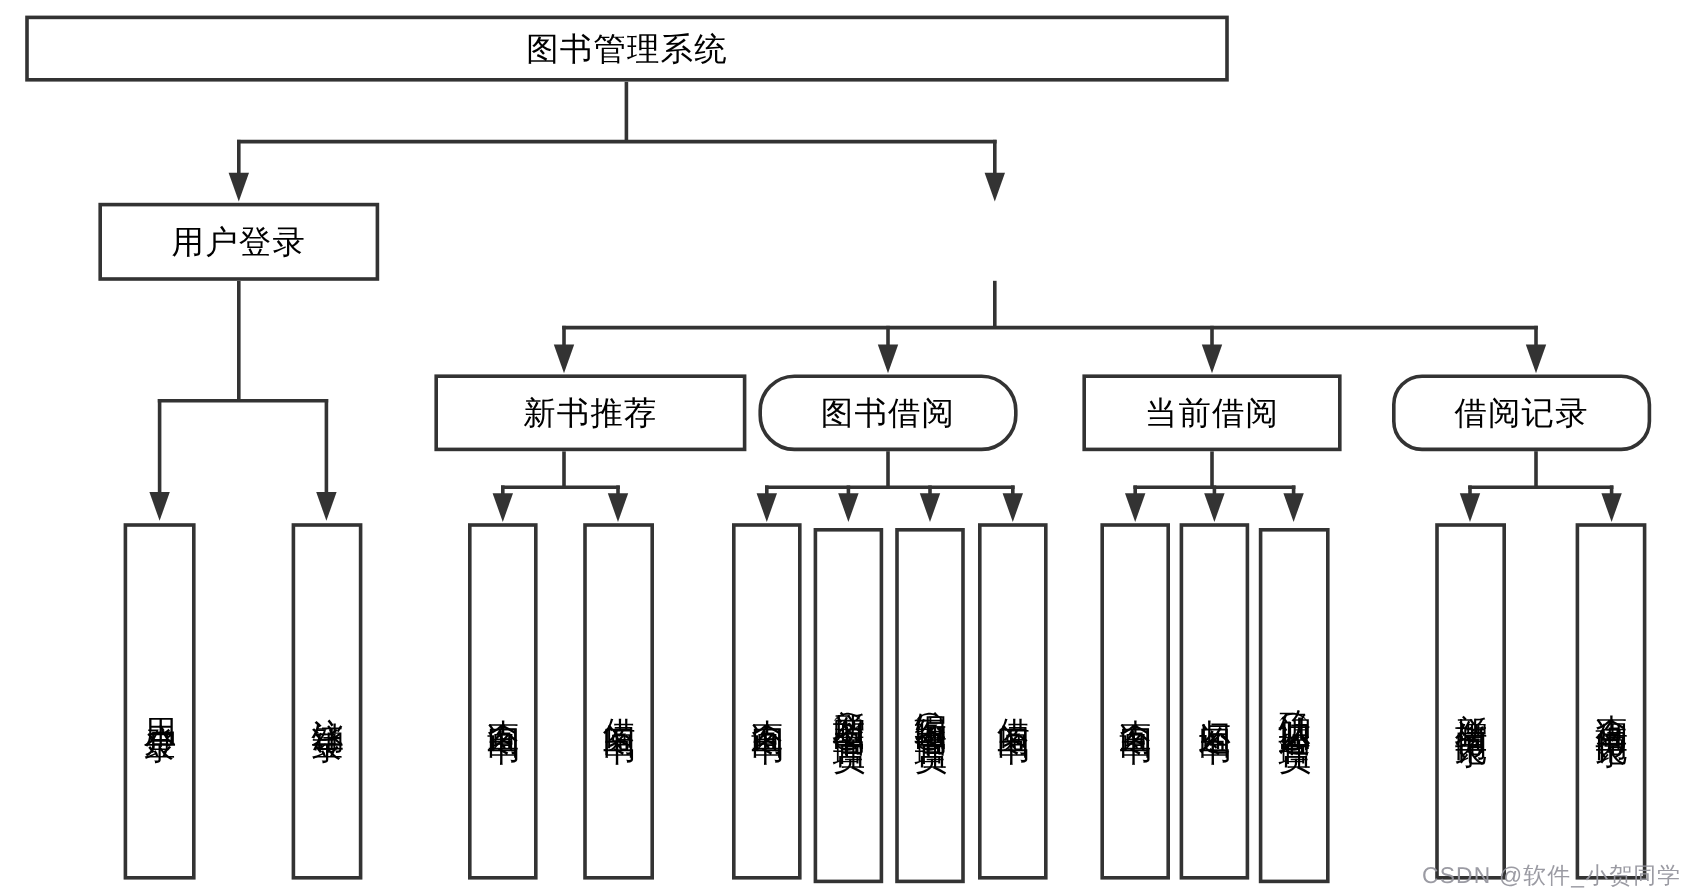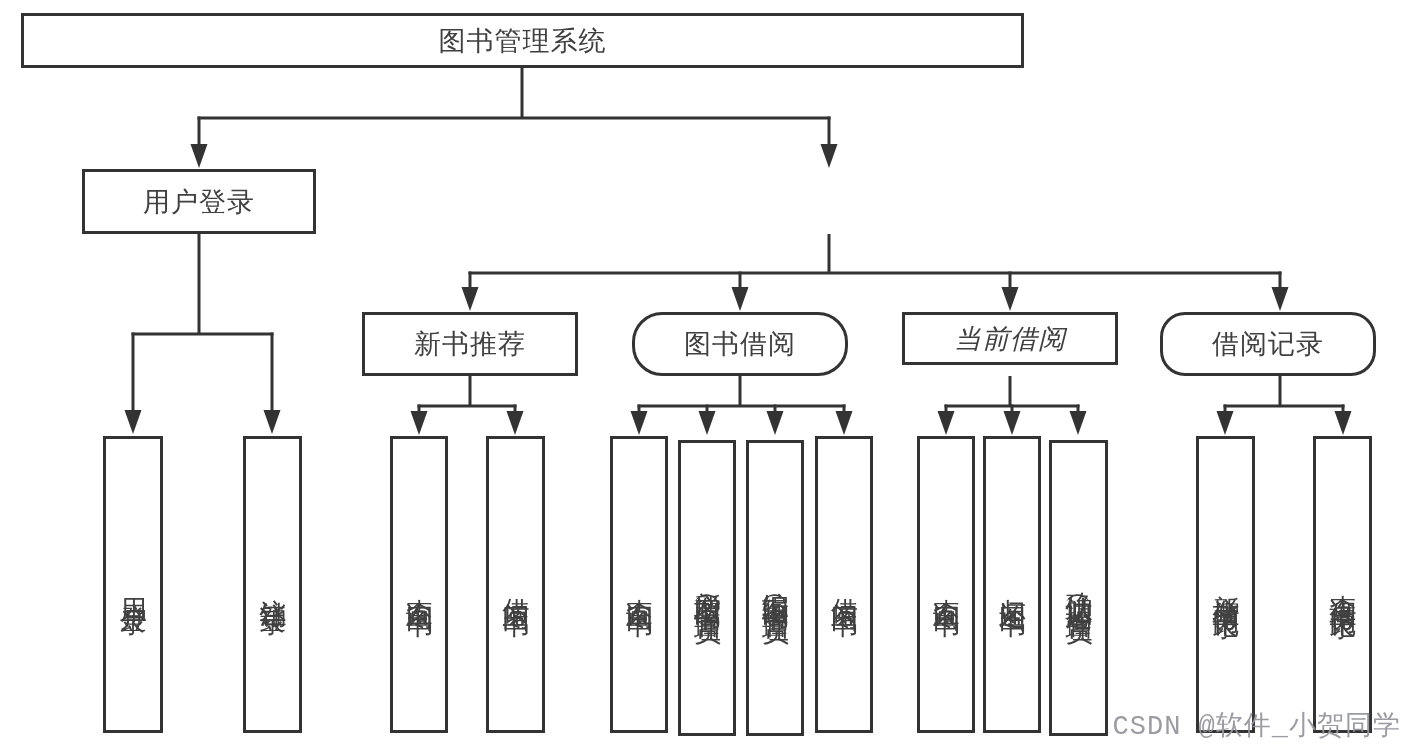--- a/index.html
+++ b/index.html
@@ -9,45 +9,44 @@
     background:#ffffff;
     overflow:hidden;
     font-family:"Liberation Sans","DejaVu Sans",sans-serif;
   }
   #wires{position:absolute;left:0;top:0;width:1405px;height:747px;}
   .box{
     position:absolute;
     box-sizing:border-box;
     border:3px solid #333333;
     background:#ffffff;
-    color:#404040;
+    color:#000000;
     display:flex;
     align-items:center;
     justify-content:center;
     font-size:27px;
     letter-spacing:1px;
     white-space:nowrap;
   }
   .vbox{
     writing-mode:vertical-rl;
     text-orientation:mixed;
     letter-spacing:4px;
     line-height:1;
     white-space:normal;
   }
   .watermark{
     position:absolute;
     right:4px;
     bottom:4px;
-    font-size:27px;
+    font-size:19px;
     color:rgba(150,150,158,0.95);
     letter-spacing:1px;
     z-index:5;
     white-space:nowrap;
-    font-family:Liberation Mono, monospace;
   }
 </style>
 </head>
 <body>
 
 <div id="canvas">
 
   <svg id="wires" viewBox="0 0 1405 747" xmlns="http://www.w3.org/2000/svg">
     <g stroke="#333333" stroke-width="3" fill="none">
 
@@ -111,23 +110,23 @@
       <polygon points="1069.5,411 1086.5,411 1078,435"></polygon>
       <polygon points="1216.5,411 1233.5,411 1225,435"></polygon>
       <polygon points="1334.5,411 1351.5,411 1343,435"></polygon>
     </g>
   </svg>
 
   <div class="box" style="left:21px;top:13px;width:1003px;height:55px;">图书管理系统</div>
 
   <div class="box" style="left:82px;top:169px;width:234px;height:65px;">用户登录</div>
 
-  <div class="box" style="left:362px;top:312px;width:216px;height:64px;">新书推荐</div>
+  <div class="box" style="left:362px;top:312px;width:260px;height:64px;">新书推荐</div>
   <div class="box" style="left:632px;top:312px;width:216px;height:64px;border-radius:30px;">图书借阅</div>
-  <div class="box" style="left:902px;top:312px;width:216px;height:53px;font-style:italic;">当前借阅</div>
+  <div class="box" style="left:902px;top:312px;width:216px;height:64px;">当前借阅</div>
   <div class="box" style="left:1160px;top:312px;width:216px;height:64px;border-radius:25px;">借阅记录</div>
 
   <div class="box vbox" style="left:103px;top:436px;width:60px;height:297px;">用户登录</div>
   <div class="box vbox" style="left:243px;top:436px;width:59px;height:297px;">注销登录</div>
 
   <div class="box vbox" style="left:390px;top:436px;width:58px;height:297px;">查询图书</div>
   <div class="box vbox" style="left:486px;top:436px;width:59px;height:297px;">借阅图书</div>
 
   <div class="box vbox" style="left:610px;top:436px;width:58px;height:297px;">查询图书</div>
   <div class="box vbox" style="left:678px;top:440px;width:58px;height:296px;">新增图书（管理员）</div>

